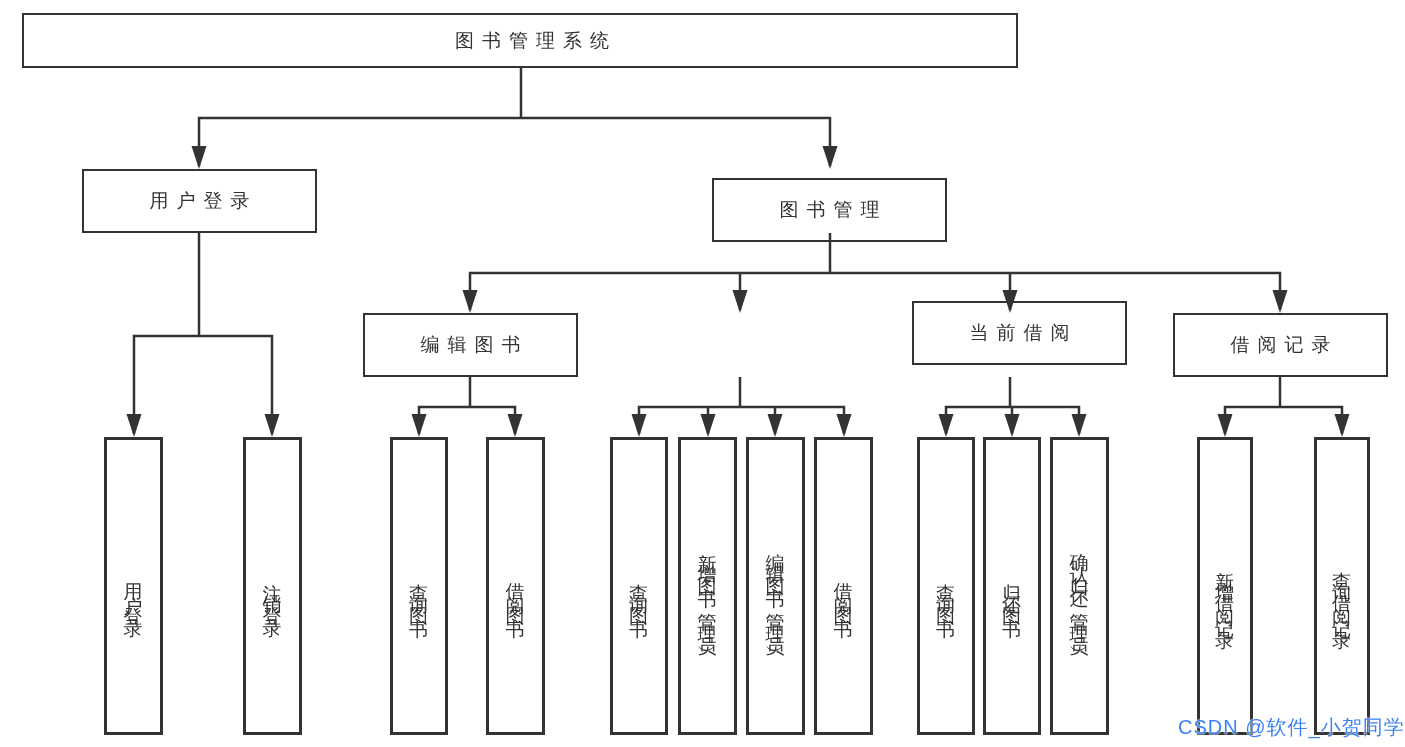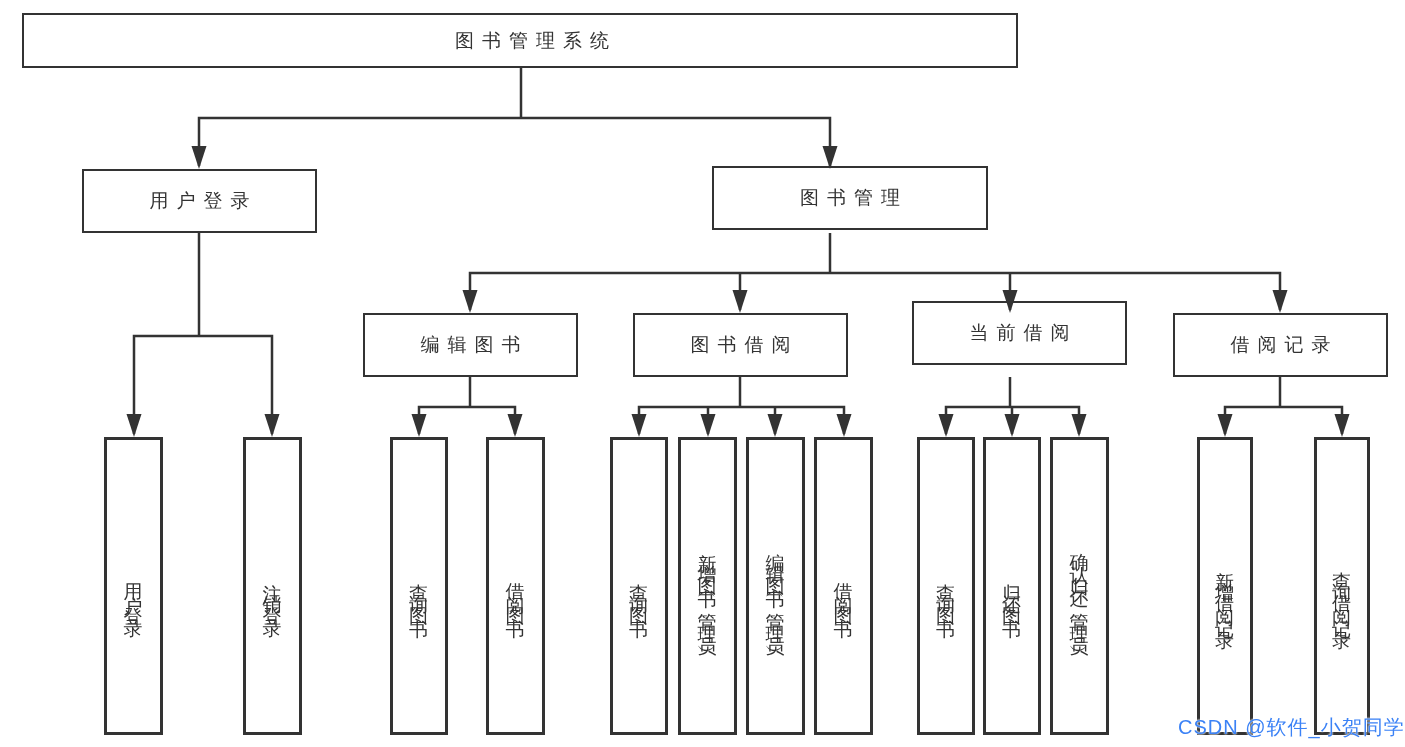--- a/index.html
+++ b/index.html
@@ -114,29 +114,26 @@
     <polygon points="1334.5,414 1349.5,414 1342,437" stroke="none"></polygon>
   </svg>
 
   <div class="node" style="left:22px; top:13px; width:996px; height:55px;padding-left:24px;">
     <span class="hlabel">图书管理系统</span>
   </div>
 
   <div class="node" style="left:82px; top:169px; width:235px; height:64px;">
     <span class="hlabel">用户登录</span>
   </div>
-  <div class="node" style="left:712px; top:166px; width:276px; height:64px;">
+  <div class="node" style="left:712px; top:178px; width:235px; height:64px;">
     <span class="hlabel">图书管理</span>
   </div>
 
   <div class="node" style="left:363px; top:313px; width:215px; height:64px;">
     <span class="hlabel">编辑图书</span>
-  </div>
-  <div class="node" style="left:633px; top:313px; width:215px; height:64px;">
-    <span class="hlabel">图书借阅</span>
   </div>
   <div class="node" style="left:903px; top:301px; width:215px; height:64px;margin-left:9px;">
     <span class="hlabel">当前借阅</span>
   </div>
   <div class="node" style="left:1173px; top:313px; width:215px; height:64px;">
     <span class="hlabel">借阅记录</span>
   </div>
 
   <div class="node leaf" style="left:104px; width:59px;">
     <span class="vtext">用户登录</span>

